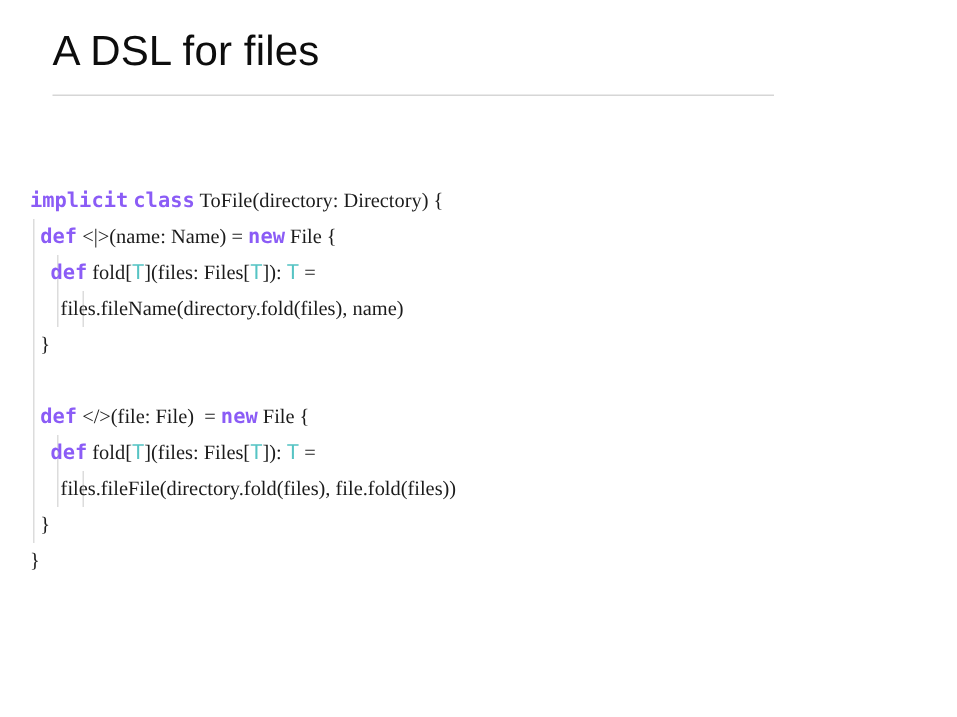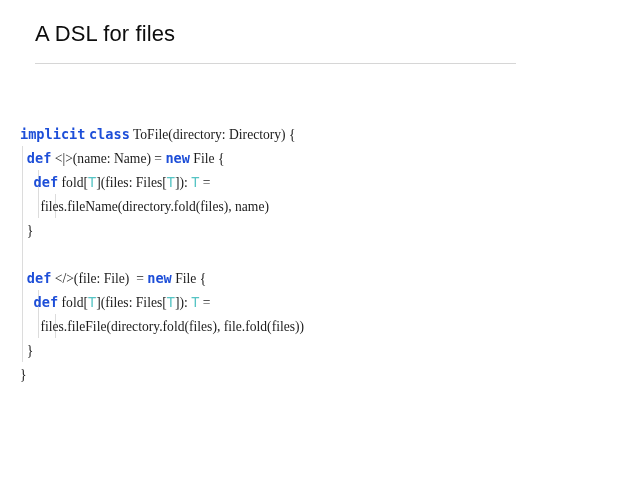--- a/index.html
+++ b/index.html
@@ -22,21 +22,21 @@
     inset: 0;
     background: #ffffff;
   }
 
   
   .slide-title {
     position: absolute;
     left: 35px;
     top: 19px;
     font-family: "Liberation Sans", sans-serif;
-    font-size: 22px;
+    font-size: 28px;
     font-weight: 400;
     color: #0d0d0d;
     letter-spacing: 0.1px;
     line-height: 30px;
     white-space: pre;
   }
 
   .title-rule {
     position: absolute;
     left: 35px;
@@ -76,21 +76,21 @@
   .guide.g1 { left: 2px; }
   .guide.g2 { left: 18.4px; }
   .guide.g3 { left: 34.8px; }
 
   .code-text {
     position: relative;
     z-index: 2;
   }
 
   .kw {
-    color: #1d4ed8;
+    color: #8b5cf6;
     font-weight: bold;
   }
   .tp {
     color: #56c4c4;
   }
   .pl {
     color: #1b1b1b;
     font-family: Liberation Serif, serif;
   }
 </style>

